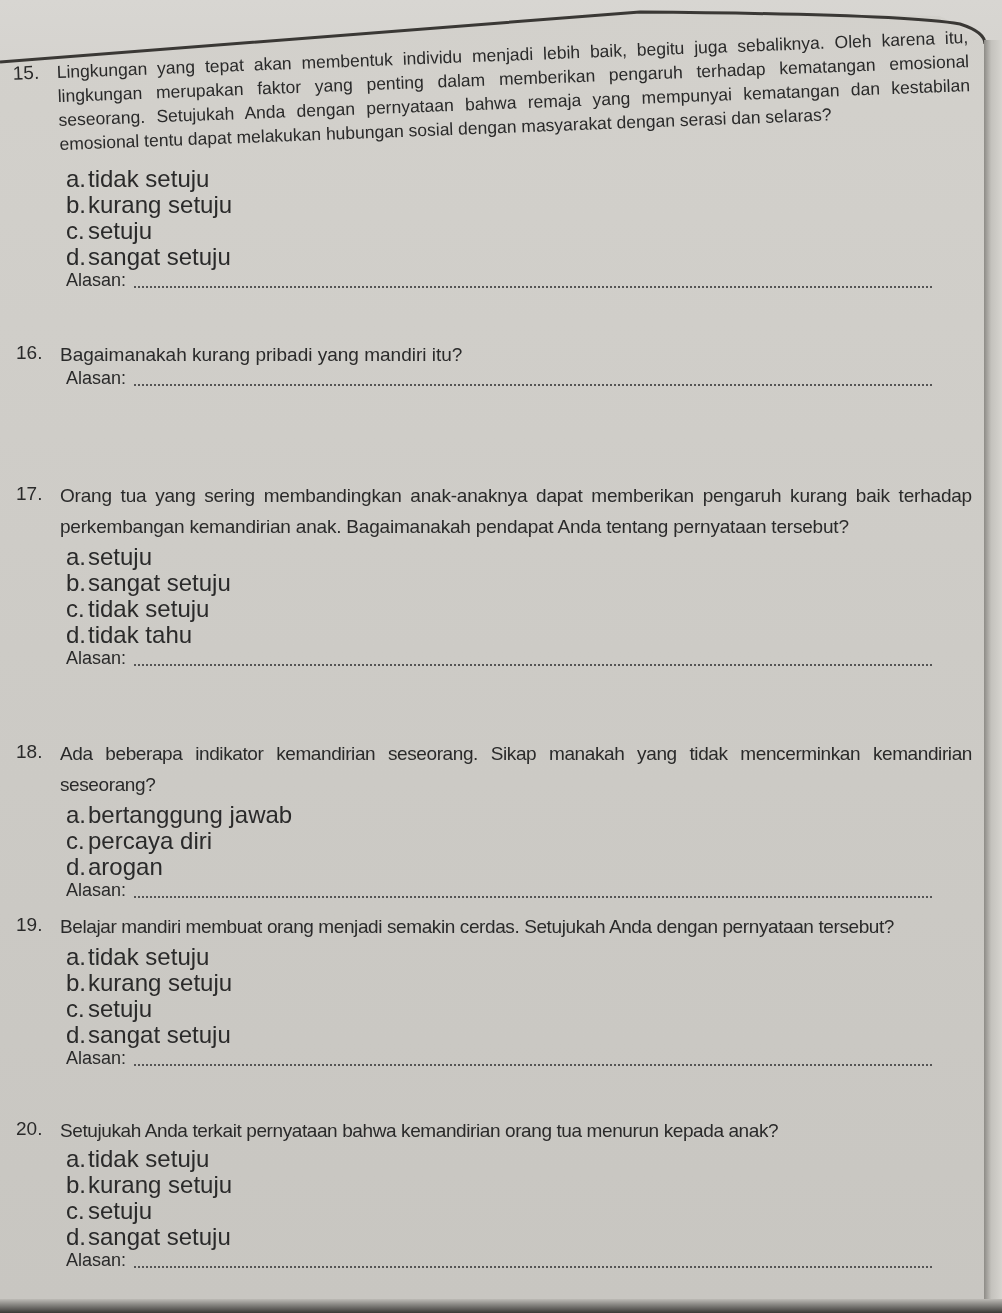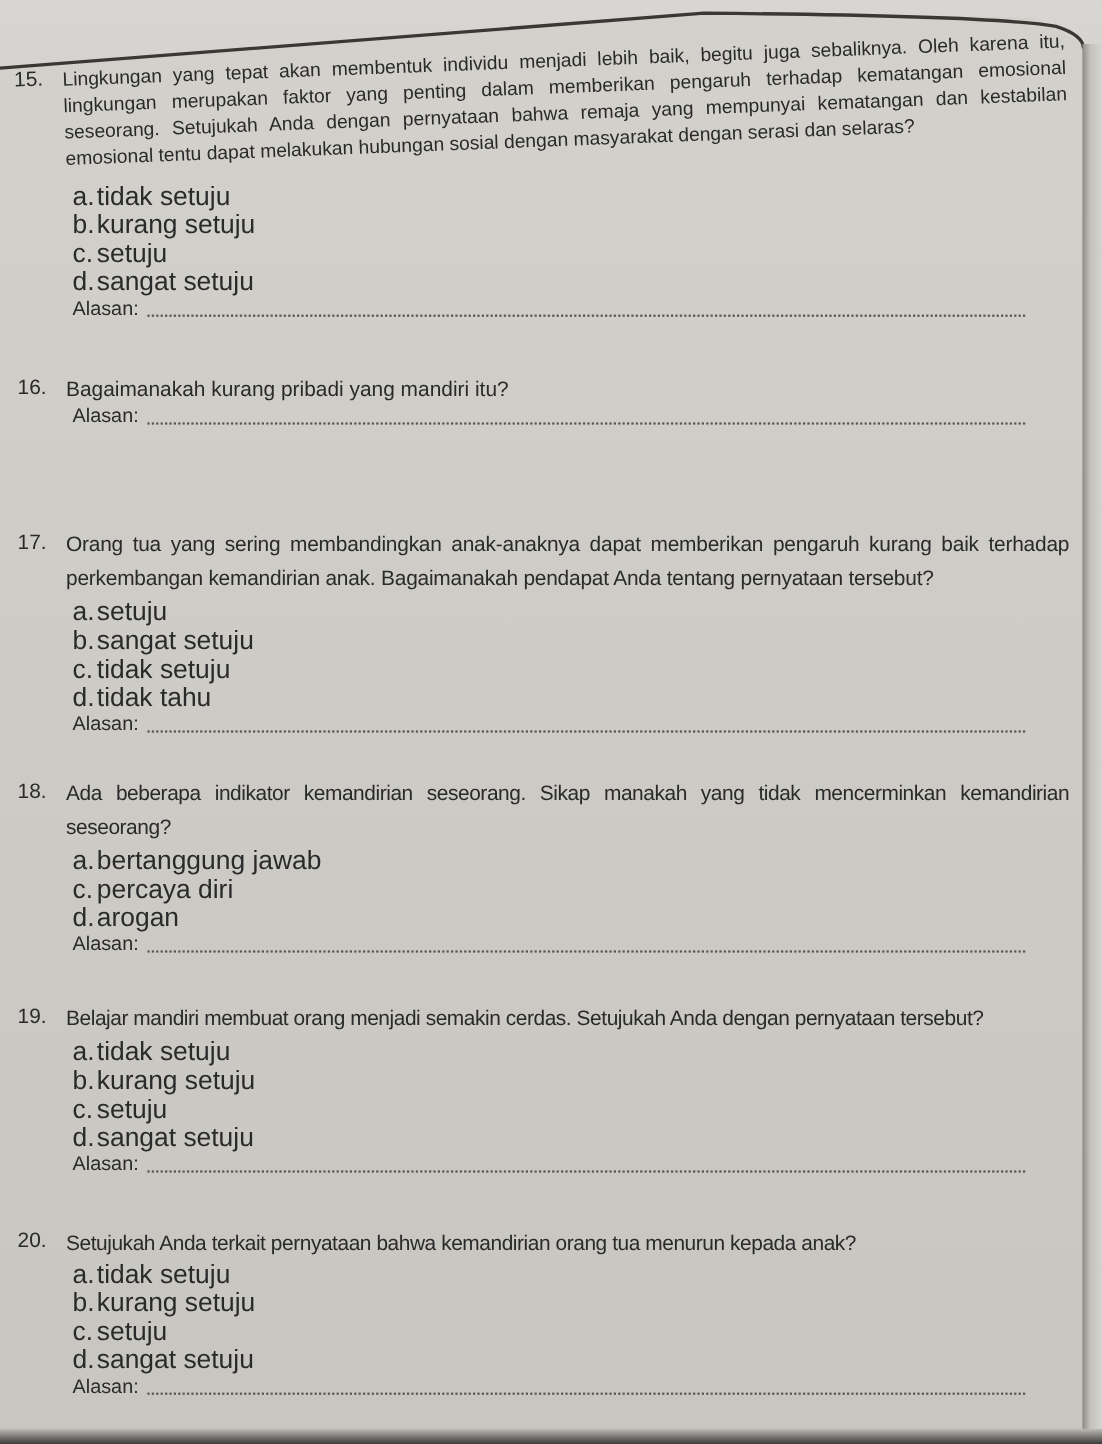--- a/index.html
+++ b/index.html
@@ -37,21 +37,21 @@
     .opt .letter { display: inline-block; width: 22px; }
     .alasan { display: flex; font-size: 18px; height: 26px; margin-left: 50px; }
     .alasan .label { white-space: nowrap; margin-right: 8px; }
     .alasan .dots { flex: 1; border-bottom: 2px dotted #555; height: 16px; margin-right: 40px; }
 
     #q15 { top: 60px; }
     #q15 .q-text { font-size: 17.5px; line-height: 24px; transform: rotate(-2.2deg); transform-origin: left bottom; }
     #q16 { top: 342px; }
     #q17 { top: 480px; }
     #q17 .q-text { font-size: 19px; line-height: 31px; letter-spacing: -0.2px; }
-    #q18 { top: 706px; }
+    #q18 { top: 738px; }
     #q18 .q-text { line-height: 31px; }
     #q19 { top: 911px; }
     #q19 .q-text { line-height: 31px; }
     #q20 { top: 1118px; }
     .condensed { letter-spacing: -0.4px; }
   </style>
 </head>
 <body>
 
 <div class="bg-top"></div>

